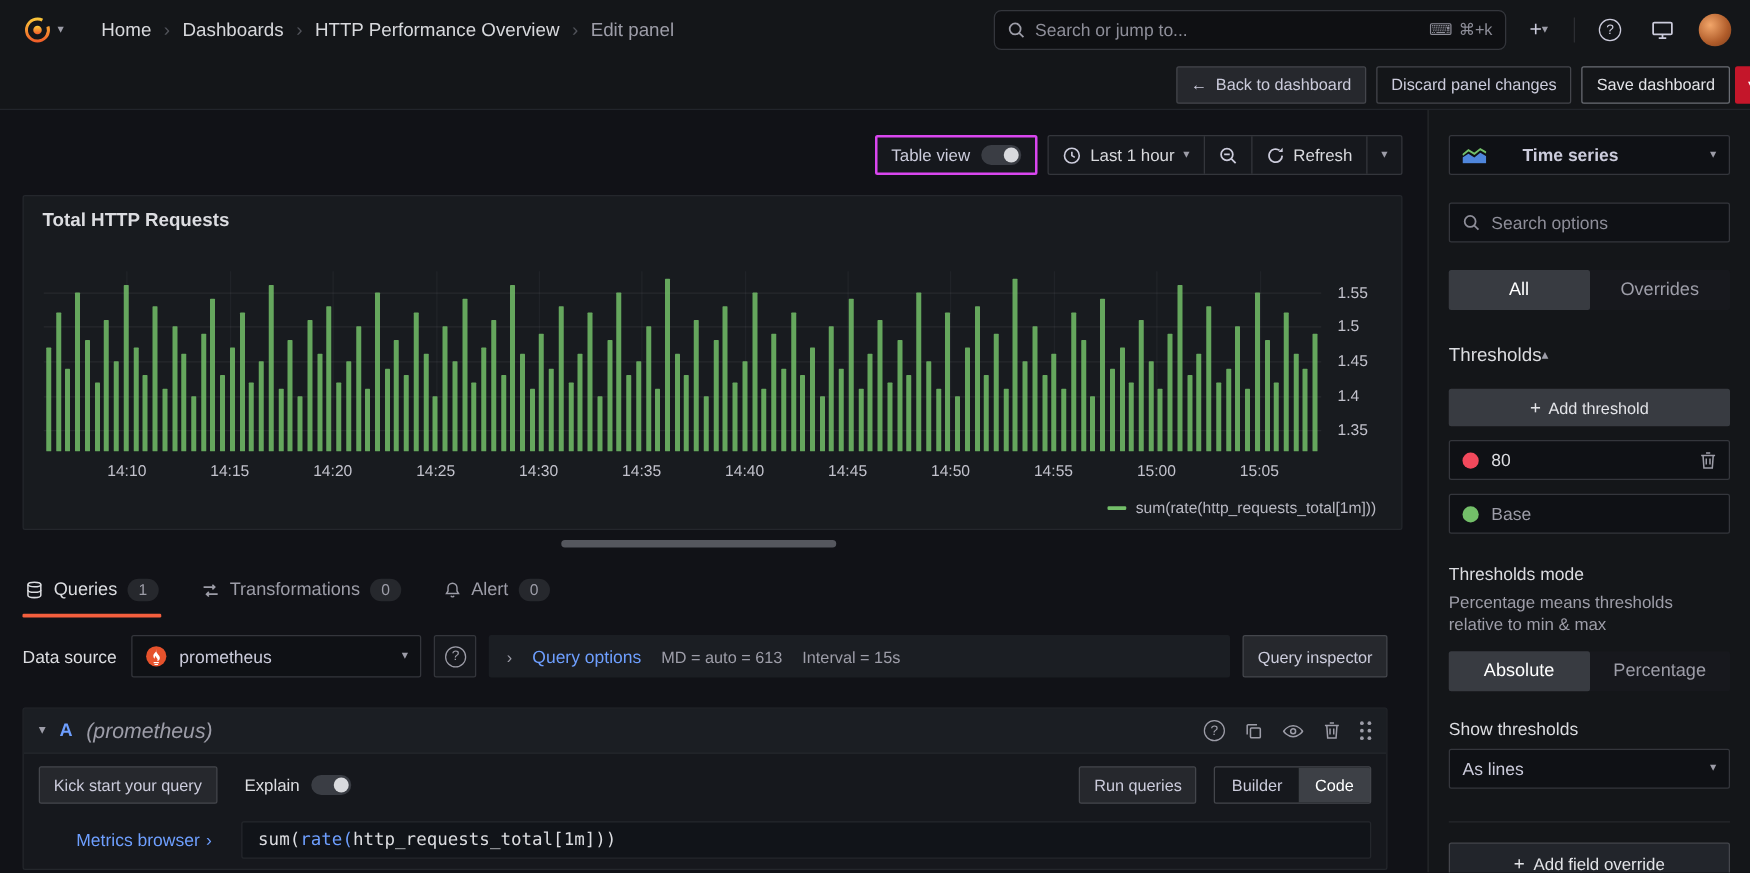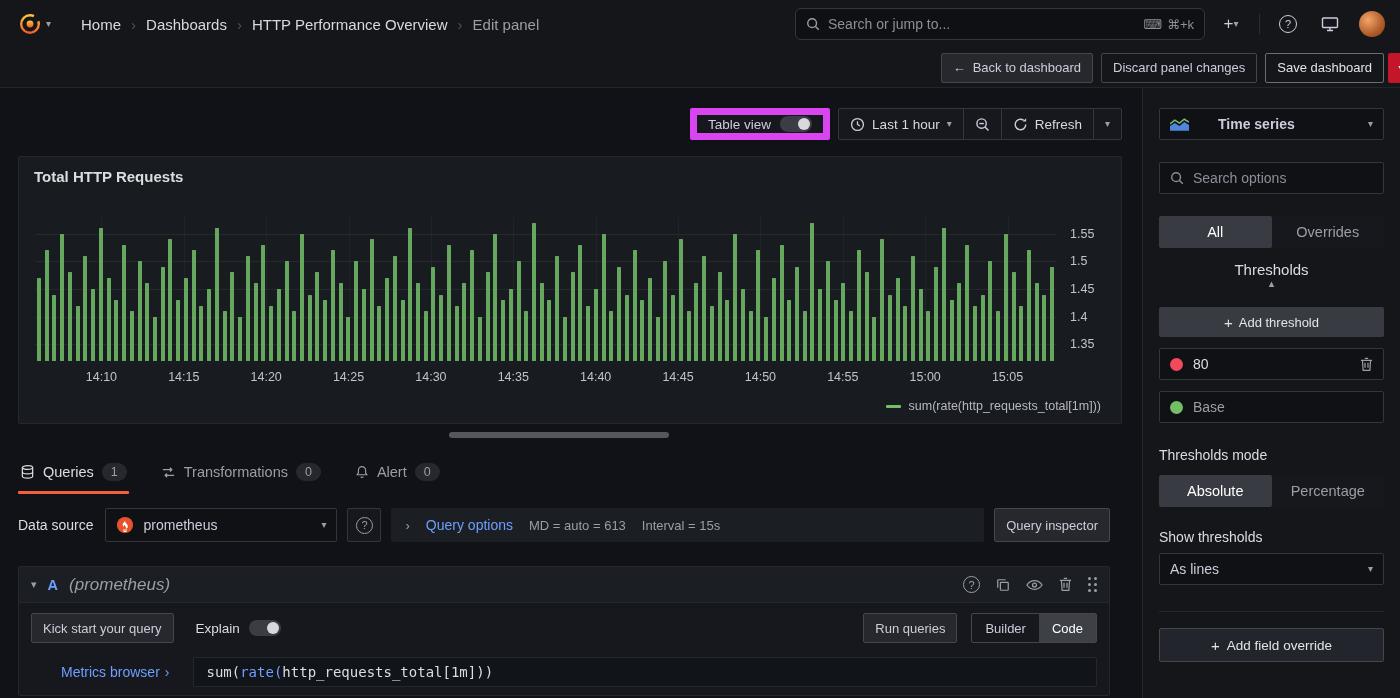--- a/index.html
+++ b/index.html
@@ -41,21 +41,21 @@
   .btn-danger-split { width:26px; height:30px; background:#c4162a; border:none; color:#fff; display:flex;
     align-items:center; justify-content:center; border-radius:2px; margin-right:-14px; margin-left:-4px; cursor:pointer; }
 
   
   .page-body { display:flex; height:610px; }
   .main { flex:1; min-width:0; }
   .sidebar { width:258px; background:#141619; border-left:1px solid #26282d; padding:20px 16px 0; }
 
   
   .ptoolbar { display:flex; justify-content:flex-end; gap:8px; margin:20px 20px 0 18px; }
-  .tv-group { height:32px; border:7px solid #d946ef; border-radius:2px; display:flex; align-items:center; gap:9px; padding:0 11px; background:#16181d; }
+  .tv-group { height:32px; border:2px solid #d946ef; border-radius:2px; display:flex; align-items:center; gap:9px; padding:0 11px; background:#16181d; }
   .toggle { width:32px; height:16px; border-radius:9px; background:#3a3d44; position:relative; cursor:pointer; flex:none; }
   .toggle::after { content:''; position:absolute; right:2px; top:2px; width:12px; height:12px; border-radius:50%; background:#d8d9dd; }
   .time-group { height:32px; border:1px solid #34363c; border-radius:2px; display:flex; background:#16181d; }
   .seg { display:flex; align-items:center; gap:7px; padding:0 11px; border-left:1px solid #34363c; font-size:13.5px; color:#d8d9dd; cursor:pointer; }
   .seg:first-child { border-left:none; }
 
   
   .panel { margin:16px 20px 0 18px; height:268px; background:#181b1f; border:1px solid #24272c; border-radius:2px; position:relative; }
   .panel-title { padding:11px 15px; font-size:15px; font-weight:700; color:#dcdde1; cursor:pointer; display:inline-block; }
   .chart-wrap { position:absolute; left:16px; right:64px; top:60px; bottom:62px; }
@@ -114,21 +114,21 @@
   
   .sb-control { height:32px; border:1px solid #34363c; border-radius:2px; background:#0f1115;
     display:flex; align-items:center; gap:9px; padding:0 10px; cursor:pointer; }
   .sb-control .chev { margin-left:auto; }
   .sb-search { margin-top:22px; }
   .sb-search input { flex:1; font-size:14px; }
   .sb-search input::placeholder { color:#8e8e99; }
   .sb-tabs { margin-top:22px; display:flex; height:32px; background:#17181d; border-radius:2px; }
   .sb-tab { flex:1; display:flex; align-items:center; justify-content:center; color:#9d9da8; font-size:14.5px; cursor:pointer; border-radius:2px; }
   .sb-tab.active { background:#383b41; color:#fff; font-weight:500; }
-  .sb-heading { margin-top:13px; display:flex; justify-content:flex-start; align-items:center; font-size:15px; color:#dcdde1; font-weight:500;flex-direction:column; }
+  .sb-heading { margin-top:28px; display:flex; justify-content:flex-start; align-items:center; font-size:15px; color:#dcdde1; font-weight:500; }
   .sb-heading .chev { cursor:pointer; font-size:11px; }
   .add-threshold { margin-top:18px; width:100%; height:30px; background:#383b41; border:none; border-radius:2px;
     color:#e3e4e8; font-size:13px; display:flex; align-items:center; justify-content:center; gap:6px; cursor:pointer; }
   .threshold-row { margin-top:11px; height:32px; border:1px solid #34363c; border-radius:2px; background:#0f1115;
     display:flex; align-items:center; gap:10px; padding:0 10px; }
   .dot { width:13px; height:13px; border-radius:50%; flex:none; cursor:pointer; }
   .th-value { font-size:14px; color:#dcdde1; }
   .th-value.dim { color:#9d9da8; }
   .th-trash { margin-left:auto; cursor:pointer; color:#9d9da8; }
   .mode-label { margin-top:24px; font-size:14px; font-weight:500; color:#dcdde1; }
@@ -625,20 +625,21 @@
           </svg>
       </span>
     </div>
 
     <div class="threshold-row">
       <span class="dot" style="background: rgb(115, 191, 105);"></span>
       <span class="th-value dim">Base</span>
     </div>
 
     <div class="mode-label">Thresholds mode</div>
+    <div class="mode-desc">Percentage means thresholds relative to min &amp; max</div>
 
     <div class="sb-tabs mode-seg">
       <span class="sb-tab active">Absolute</span>
       <span class="sb-tab">Percentage</span>
     </div>
 
     <div class="show-label">Show thresholds</div>
     <div class="sb-control sb-select">
       <span>As lines</span>
       <span class="chev">▾</span>

